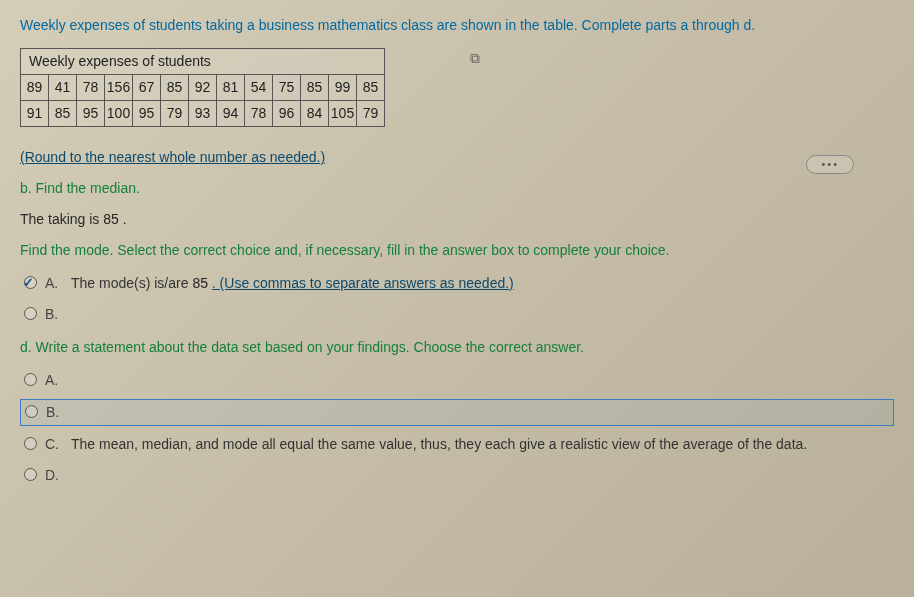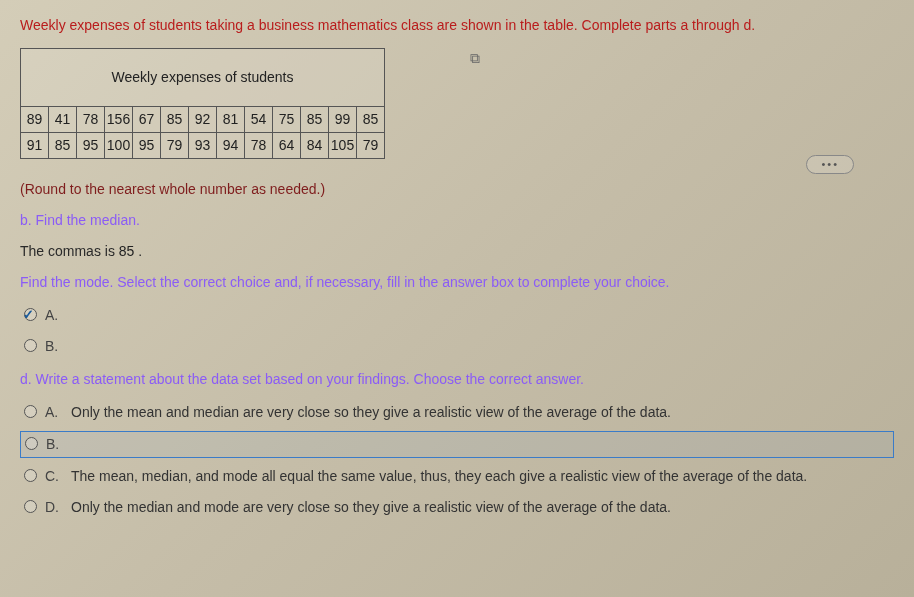--- a/index.html
+++ b/index.html
@@ -10,34 +10,34 @@
       height: 597px;
       padding: 15px 20px;
       color: #2a2a2a;
       font-size: 14px;
       line-height: 1.5;
       overflow: hidden;
       position: relative;
     }
     .intro {
       margin-bottom: 12px;
-      color: #b91c1c;
+      color: #0369a1;
     }
     .table-container {
       margin-bottom: 20px;
       position: relative;
     }
     .data-table {
       border-collapse: collapse;
       background: rgba(255,255,255,0.1);
     }
     .data-table th {
       border: 1px solid #555;
-      padding: 18px 8px;
-      text-align: center;
+      padding: 2px 8px;
+      text-align: left;
       font-weight: normal;
       color: #222;
     }
     .data-table td {
       border: 1px solid #555;
       padding: 2px 0;
       text-align: center;
       color: #222;
       min-width: 28px;
     }
@@ -57,21 +57,21 @@
       padding: 0px 14px;
       color: #555;
       font-size: 11px;
       letter-spacing: 2px;
       background: rgba(255,255,255,0.15);
     }
     .section {
       margin-bottom: 10px;
     }
     .qtext {
-      color: #8b5cf6;
+      color: #15803d;
       margin-bottom: 10px;
     }
     .answer-val {
       font-weight: normal;
       color: #222;
     }
     .options {
       margin-left: 0;
       margin-top: 8px;
     }
@@ -107,21 +107,22 @@
     }
     .opt-letter {
       color: #444;
       min-width: 18px;
     }
     .opt-text {
       color: #333;
       flex: 1;
     }
     .instr {
-      color: #7f1d1d;
+      color: #0c4a6e;
+      text-decoration: underline;
     }
   </style>
 </head>
 <body>
 
 <div class="intro">Weekly expenses of students taking a business mathematics class are shown in the table. Complete parts a through d.</div>
 
 <div class="table-container">
   <table class="data-table">
     <tbody>
@@ -146,76 +147,79 @@
     <tr>
       <td>91</td>
       <td>85</td>
       <td>95</td>
       <td>100</td>
       <td>95</td>
       <td>79</td>
       <td>93</td>
       <td>94</td>
       <td>78</td>
-      <td>64</td>
+      <td>96</td>
       <td>84</td>
       <td>105</td>
       <td>79</td>
     </tr>
   </tbody>
     </table>
   <span class="copy-icon">⧉</span>
 </div>
 
 <div class="dots-widget">•••</div>
 
 <div class="section">
   <div class="qtext instr">(Round to the nearest whole number as needed.)</div>
 </div>
 
 <div class="section">
   <div class="qtext">b. Find the median.</div>
 </div>
 
 <div class="section">
-  <span>The commas is </span>
+  <span>The taking is </span>
   <span class="answer-val">85</span>
   <span> .</span>
 </div>
 
 <div class="section">
   <div class="qtext">Find the mode. Select the correct choice and, if necessary, fill in the answer box to complete your choice.</div>
   <div class="options">
     <div class="option-row">
       <div class="radio checked"></div>
       <span class="opt-letter">A.</span>
+      <span class="opt-text">
+        <span>The mode(s) is/are </span>
+        <span class="answer-val">85</span>
+        <span class="instr"> . (Use commas to separate answers as needed.)</span>
+      </span>
     </div>
     <div class="option-row">
       <div class="radio"></div>
       <span class="opt-letter">B.</span>
     </div>
   </div>
 </div>
 
 <div class="section">
   <div class="qtext">d. Write a statement about the data set based on your findings. Choose the correct answer.</div>
   <div class="options">
     <div class="option-row">
       <div class="radio"></div>
       <span class="opt-letter">A.</span>
-      <span class="opt-text">Only the mean and median are very close so they give a realistic view of the average of the data.</span>
     </div>
     <div class="option-row highlighted">
       <div class="radio"></div>
       <span class="opt-letter">B.</span>
     </div>
     <div class="option-row">
       <div class="radio"></div>
       <span class="opt-letter">C.</span>
       <span class="opt-text">The mean, median, and mode all equal the same value, thus, they each give a realistic view of the average of the data.</span>
     </div>
     <div class="option-row">
       <div class="radio"></div>
       <span class="opt-letter">D.</span>
-      <span class="opt-text">Only the median and mode are very close so they give a realistic view of the average of the data.</span>
     </div>
   </div>
 </div>
 
 </body></html>

